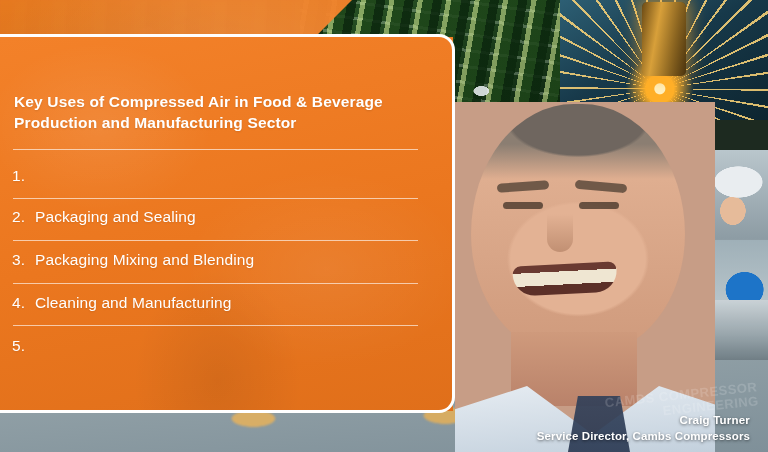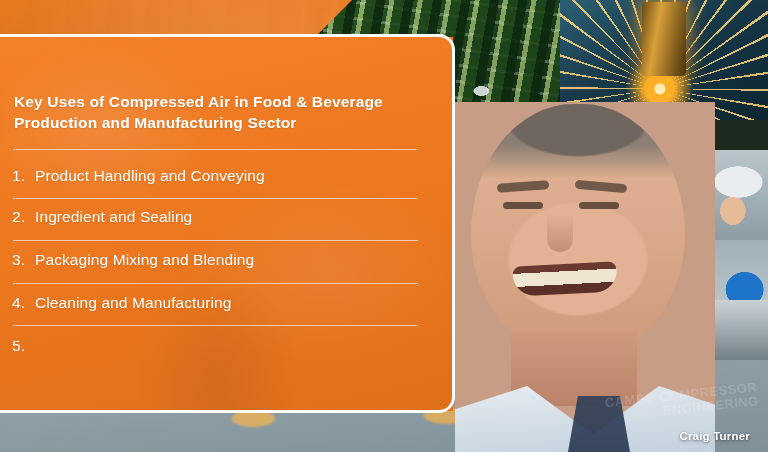--- a/index.html
+++ b/index.html
@@ -294,28 +294,27 @@
   <div class="card-border"></div>
 
   <div class="content">
 
     <div class="title">Key Uses of Compressed Air in Food &amp; Beverage Production and Manufacturing Sector</div>
 
     <div class="rule" style="top:115px"></div>
 
     <div class="item" style="top:132px">
       <span class="num">1.</span>
-      <span>Product Handling and Conveying</span>
     </div>
 
     <div class="rule" style="top:164px"></div>
 
     <div class="item" style="top:173px">
       <span class="num">2.</span>
-      <span>Ingredient and Sealing</span>
+      <span>Packaging and Sealing</span>
     </div>
 
     <div class="rule" style="top:206px"></div>
 
     <div class="item" style="top:216px">
       <span class="num">3.</span>
       <span>Packaging Mixing and Blending</span>
     </div>
 
     <div class="rule" style="top:249px"></div>
@@ -328,15 +327,16 @@
     <div class="rule" style="top:291px"></div>
 
     <div class="item" style="top:302px">
       <span class="num">5.</span>
     </div>
 
   </div>
 
   <div class="caption">
     <div class="name">Craig Turner</div>
+    <div class="role">Service Director, Cambs Compressors</div>
   </div>
 
 </div>
 
 </body></html>

